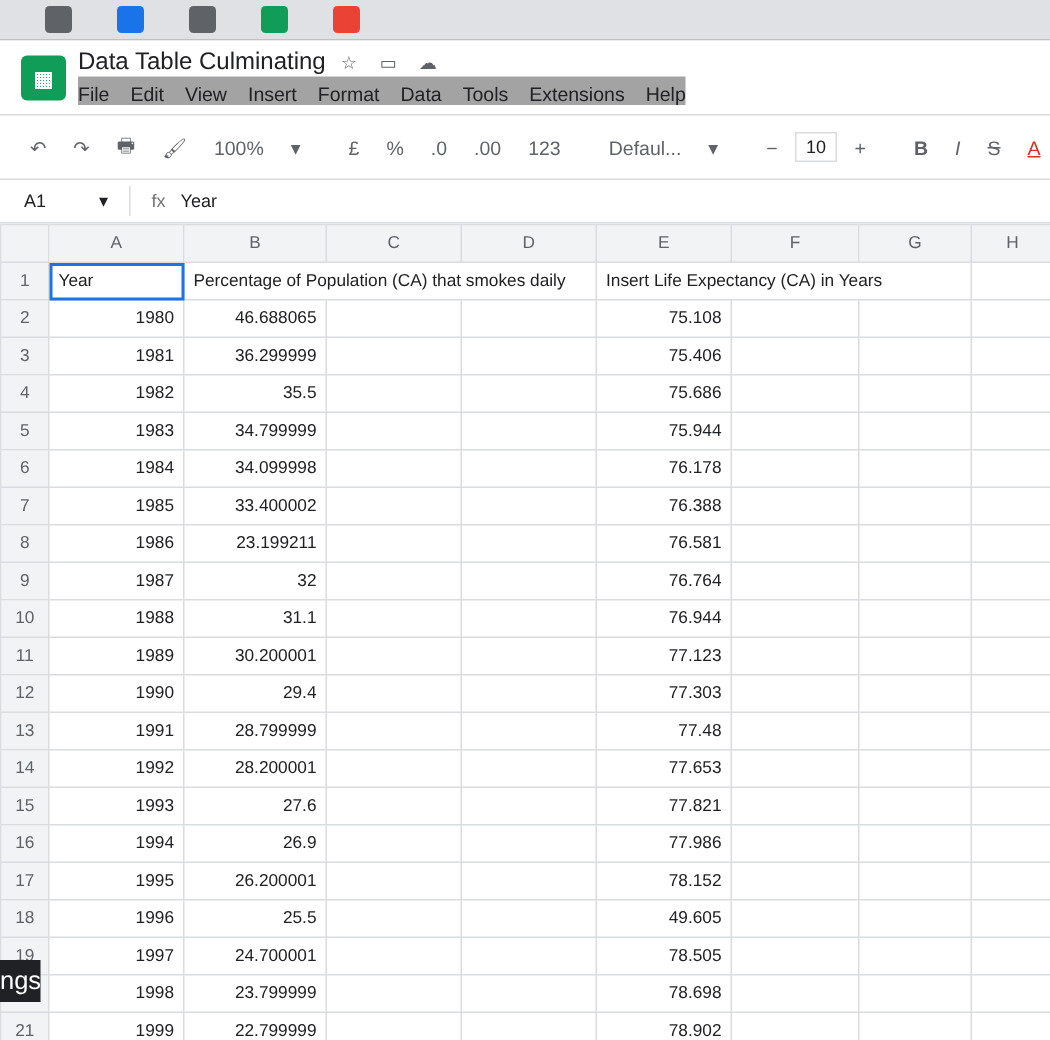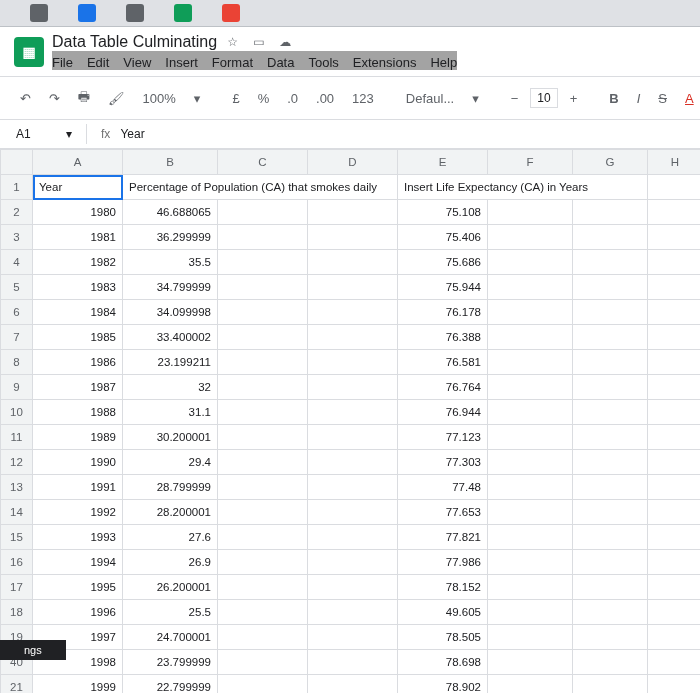--- a/index.html
+++ b/index.html
@@ -19,21 +19,21 @@
 .nb-fx{color:#737373}
 .grid{background:#fff;overflow:auto}
 table{border-collapse:collapse;width:100%;table-layout:fixed}
 th,td{border:1px solid #dadce0;padding:3px 6px;height:18px;font-size:11.5px;text-align:right;white-space:nowrap;overflow:hidden}
 th{background:#f1f3f4;color:#5f6368;text-align:center;font-weight:normal}
 .rh{background:#f1f3f4;text-align:center;color:#5f6368;width:32px}
 .hl{text-align:left}
 .corner{background:#f1f3f4;width:32px}
 .sel{outline:2px solid #1a73e8;outline-offset:-2px}
 .colA{width:90px}.colB{width:95px}.colC{width:90px}.colD{width:90px}.colE{width:90px}.colF{width:85px}.colG{width:75px}.colH{width:55px}
-.sidebar-tag{position:absolute;left:0;top:640px;background:#202124;color:#fff;padding:4px 24px;font-size:11px}
+.sidebar-tag{position:absolute;left:0;top:640px;background:#202124;color:#fff;padding:4px 0;font-size:17px}
 </style>
 </head>
 <body>
 
 <div class="tabs">
   <div class="tab"></div>
   <div class="tab" style="background:#1a73e8"></div>
   <div class="tab"></div>
   <div class="tab" style="background:#0f9d58"></div>
   <div class="tab" style="background:#ea4335"></div>

